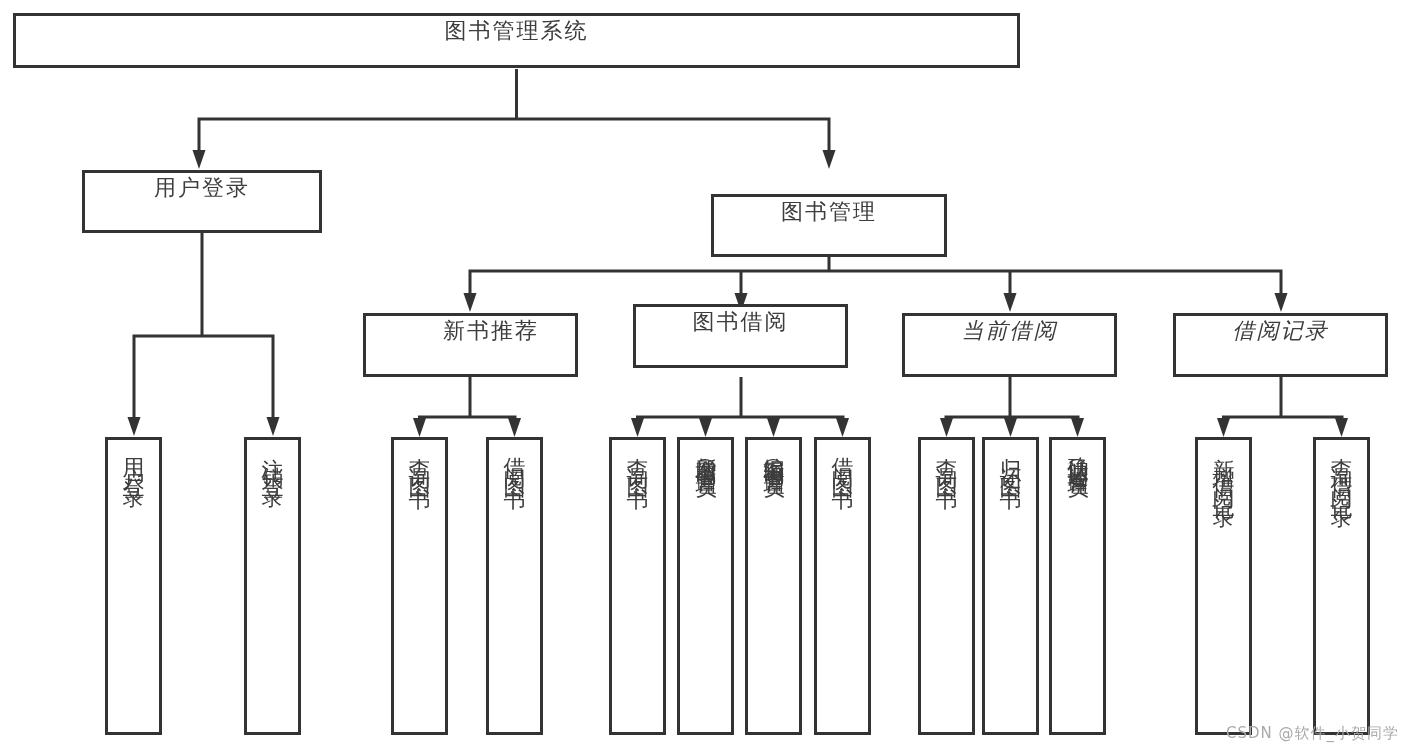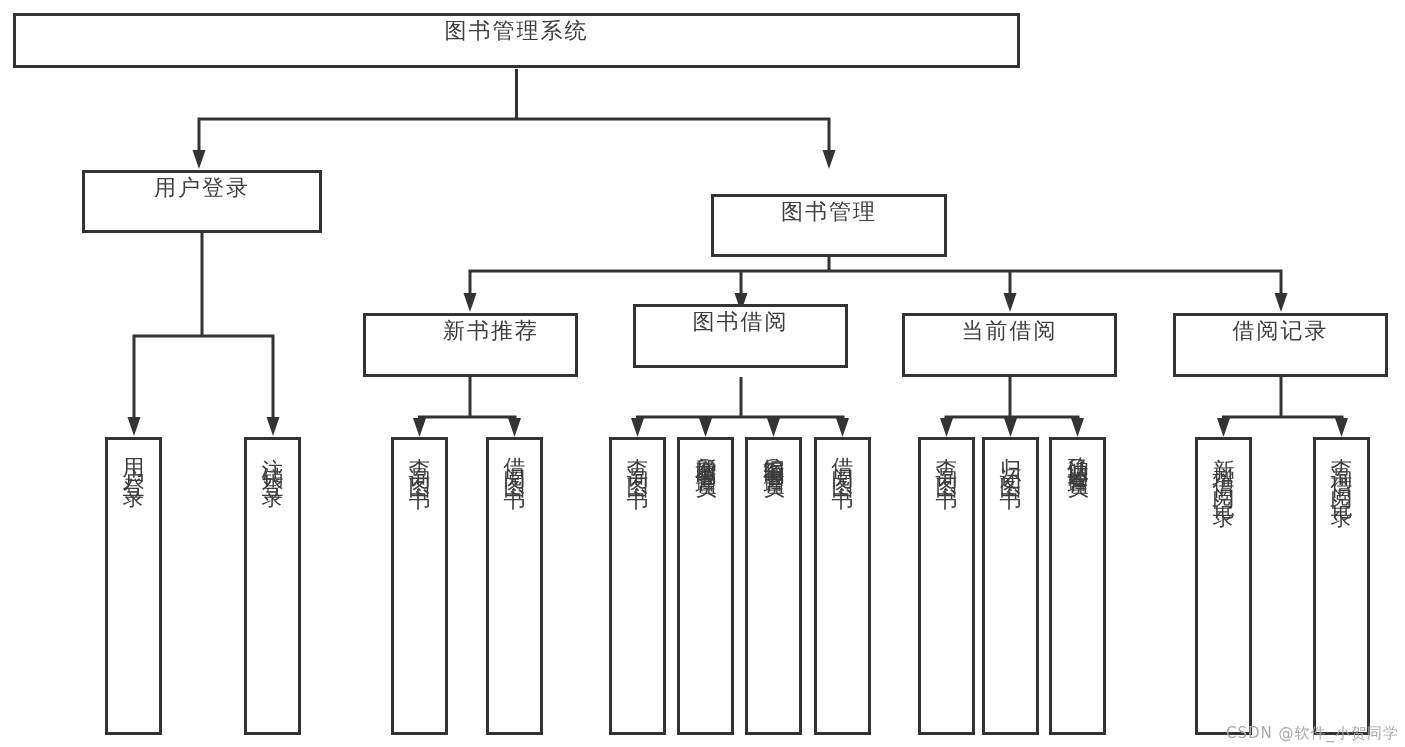--- a/index.html
+++ b/index.html
@@ -123,24 +123,24 @@
   <div class="box" style="left:711px; top:170px; width:236px; height:63px;margin-top:24px;">
     <span class="hlabel">图书管理</span>
   </div>
 
   <div class="box" style="left:363px; top:313px; width:215px; height:64px;padding-left:41px;">
     <span class="hlabel">新书推荐</span>
   </div>
   <div class="box" style="left:633px; top:304px; width:215px; height:64px;">
     <span class="hlabel">图书借阅</span>
   </div>
-  <div class="box" style="left:902px; top:313px; width:215px; height:64px;">
+  <div class="box" style="left:902px; top:313px; width:215px; height:64px;font-style:italic;">
     <span class="hlabel">当前借阅</span>
   </div>
-  <div class="box" style="left:1173px; top:313px; width:215px; height:64px;">
+  <div class="box" style="left:1173px; top:313px; width:215px; height:64px;font-style:italic;">
     <span class="hlabel">借阅记录</span>
   </div>
 
   <div class="box vbox" style="left:105px;">
     <span class="vtext">用户登录</span>
   </div>
   <div class="box vbox" style="left:244px;">
     <span class="vtext">注销登录</span>
   </div>
 

